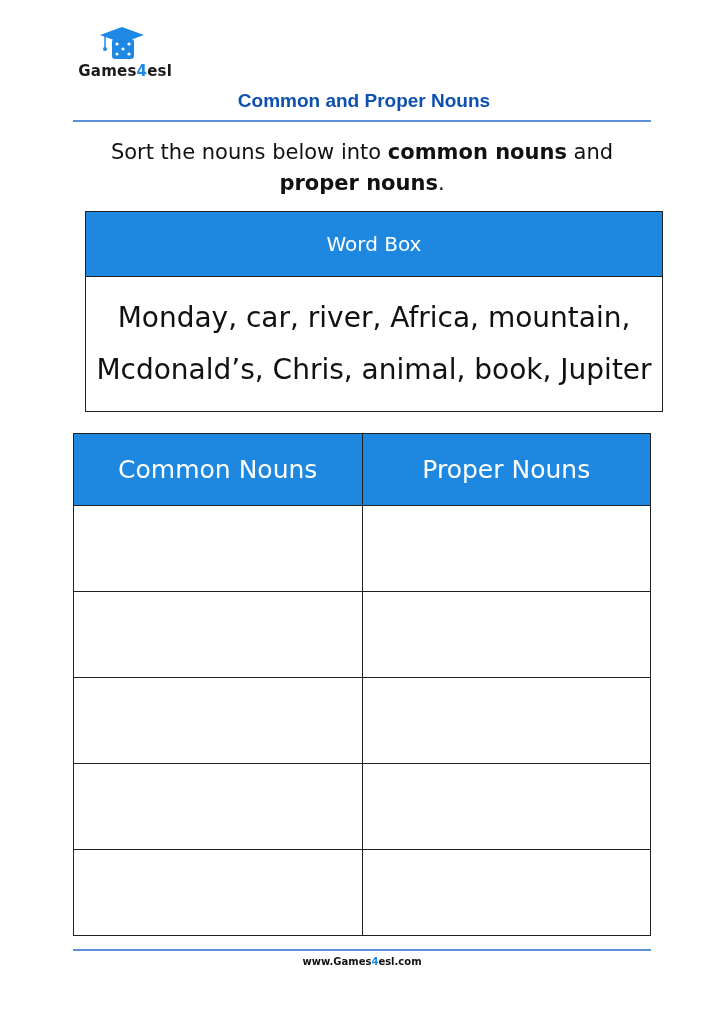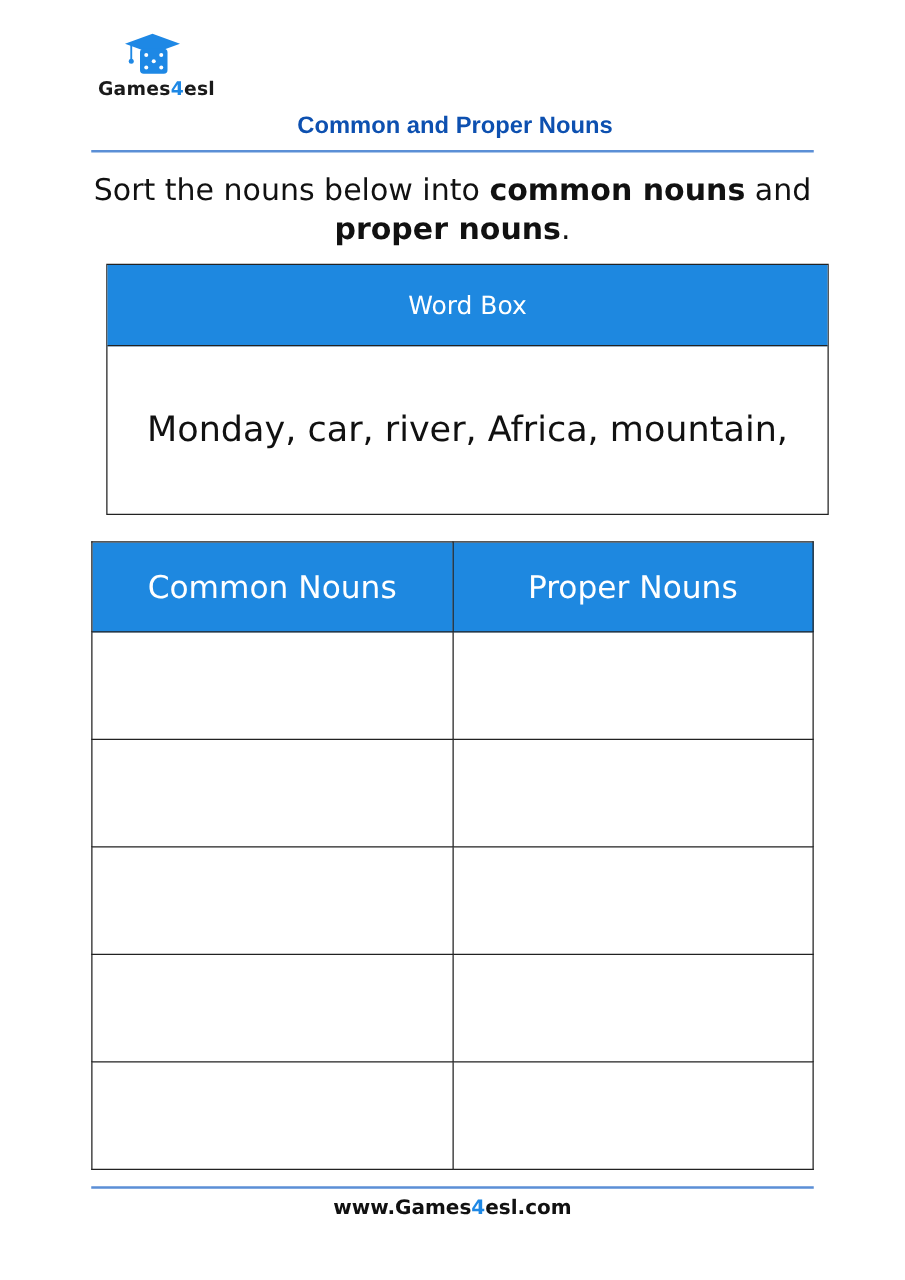--- a/index.html
+++ b/index.html
@@ -9,34 +9,34 @@
   .logo svg { display: block; margin: 0 auto; }
   .logo-text { font-size: 15px; font-weight: 600; color: #1a1a1a; margin-top: 2px; letter-spacing: 0.2px; }
   .logo-text .accent { color: #1e88e5; }
   .title { position: absolute; left: 0; right: 0; top: 90px; text-align: center; padding-left: 4px;
            font-family: "Liberation Sans", sans-serif; font-weight: 700; font-size: 19px; color: #0d50b0; }
   .title span { display: inline-block; margin-left: 0; }
   .rule { position: absolute; left: 73px; width: 578px; height: 2px; background: #5b8fd6; }
   .rule.top { top: 120px; }
   .rule.bottom { top: 949px; }
   .instructions { position: absolute; left: 73px; width: 578px; top: 137px; text-align: center;
-                  font-size: 24px; line-height: 31px; color: #111; }
+                  font-size: 21px; line-height: 31px; color: #111; }
   .instructions b { font-weight: 700; }
   .wordbox { position: absolute; left: 85px; top: 211px; width: 576px; height: 199px;
              border: 1.5px solid #222; box-sizing: content-box; }
   .wordbox-header { height: 64px; background: #1e88e0; border-bottom: 1.5px solid #222;
                     color: #fff; font-size: 20px; display: flex; align-items: center; justify-content: center; }
   .wordbox-body { height: 134px; display: flex; flex-direction: column; justify-content: center;
                   text-align: center; font-size: 28px; line-height: 52px; color: #111; }
   .sort-table { position: absolute; left: 73px; top: 433px; width: 578px; border-collapse: collapse; }
   .sort-table th, .sort-table td { border: 1.5px solid #222; width: 50%; padding: 0; }
   .sort-table th { background: #1e88e0; color: #fff; font-weight: normal; font-size: 25px; height: 71px; }
   .sort-table td { height: 85px; background: #fff; }
   .footer { position: absolute; left: 0; right: 0; top: 956px; text-align: center;
-            font-size: 16px; font-weight: 600; color: #111; }
+            font-size: 10px; font-weight: 600; color: #111; }
   .footer .accent { color: #1e88e5; }
 </style>
 </head>
 <body>
 
 <div class="logo">
   <svg width="46" height="34" viewBox="0 0 46 34">
     <polygon points="23,1 45,9 23,17 1,9" fill="#1e88e5"></polygon>
     <line x1="6" y1="10" x2="6" y2="22" stroke="#1e88e5" stroke-width="1.5"></line>
     <circle cx="6" cy="23" r="2" fill="#1e88e5"></circle>
@@ -52,20 +52,21 @@
 
 <div class="title"><span>Common and Proper Nouns</span></div>
 <div class="rule top"></div>
 
 <div class="instructions"><span>Sort the nouns below into </span><b>common nouns</b><span> and </span><br><b>proper nouns</b><span>.</span></div>
 
 <div class="wordbox">
   <div class="wordbox-header">Word Box</div>
   <div class="wordbox-body">
     <div>Monday, car, river, Africa, mountain,</div>
+    <div>Mcdonald’s, Chris, animal, book, Jupiter</div>
   </div>
 </div>
 
 <table class="sort-table">
   <thead>
     <tr>
       <th>Common Nouns</th>
       <th>Proper Nouns</th>
     </tr>
   </thead>

